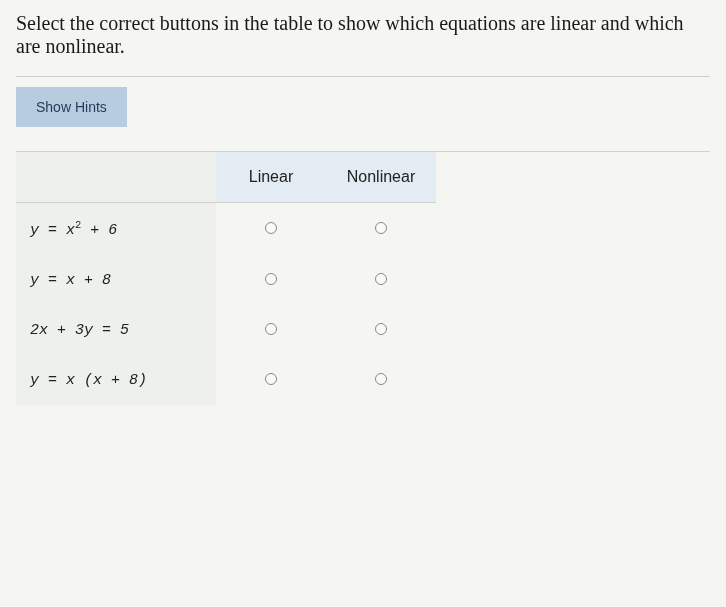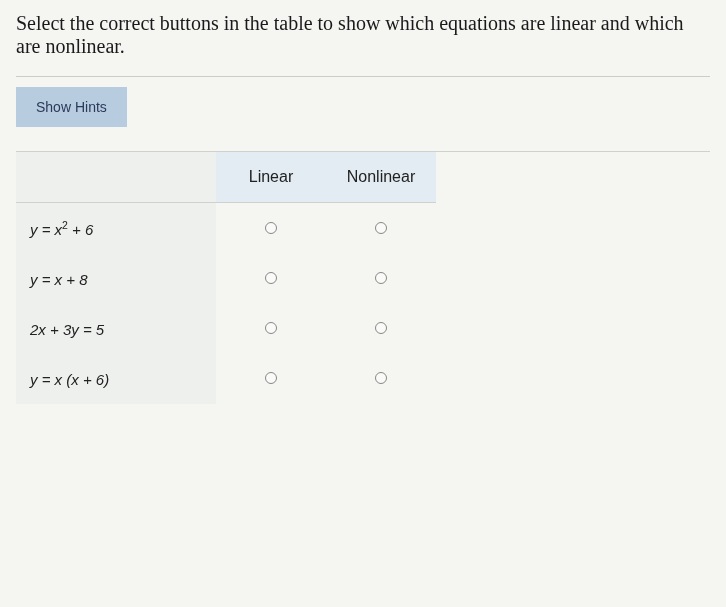--- a/index.html
+++ b/index.html
@@ -64,21 +64,21 @@
     }
     th.opt-col {
       width: 110px;
     }
     td {
       padding: 16px 8px;
       border-bottom: 0;
       vertical-align: middle;
     }
     td.eq-cell {
-      font-family: Liberation Sans, sans-serif;
+      font-family: Liberation Mono, monospace;
       font-style: italic;
       font-size: 15px;
       color: #222;
       text-align: left;
       padding-left: 14px;
       background: #eef0ee;
     }
     td.radio-cell {
       text-align: center;
     }
@@ -127,21 +127,21 @@
             <td class="eq-cell">y = x + 8</td>
             <td class="radio-cell"><span class="radio-circle"></span></td>
             <td class="radio-cell"><span class="radio-circle"></span></td>
           </tr>
           <tr>
             <td class="eq-cell">2x + 3y = 5</td>
             <td class="radio-cell"><span class="radio-circle"></span></td>
             <td class="radio-cell"><span class="radio-circle"></span></td>
           </tr>
           <tr>
-            <td class="eq-cell">y = x (x + 6)</td>
+            <td class="eq-cell">y = x (x + 8)</td>
             <td class="radio-cell"><span class="radio-circle"></span></td>
             <td class="radio-cell"><span class="radio-circle"></span></td>
           </tr>
         </tbody>
     </table>
   </div>
 
 </div>
 
 </body></html>

